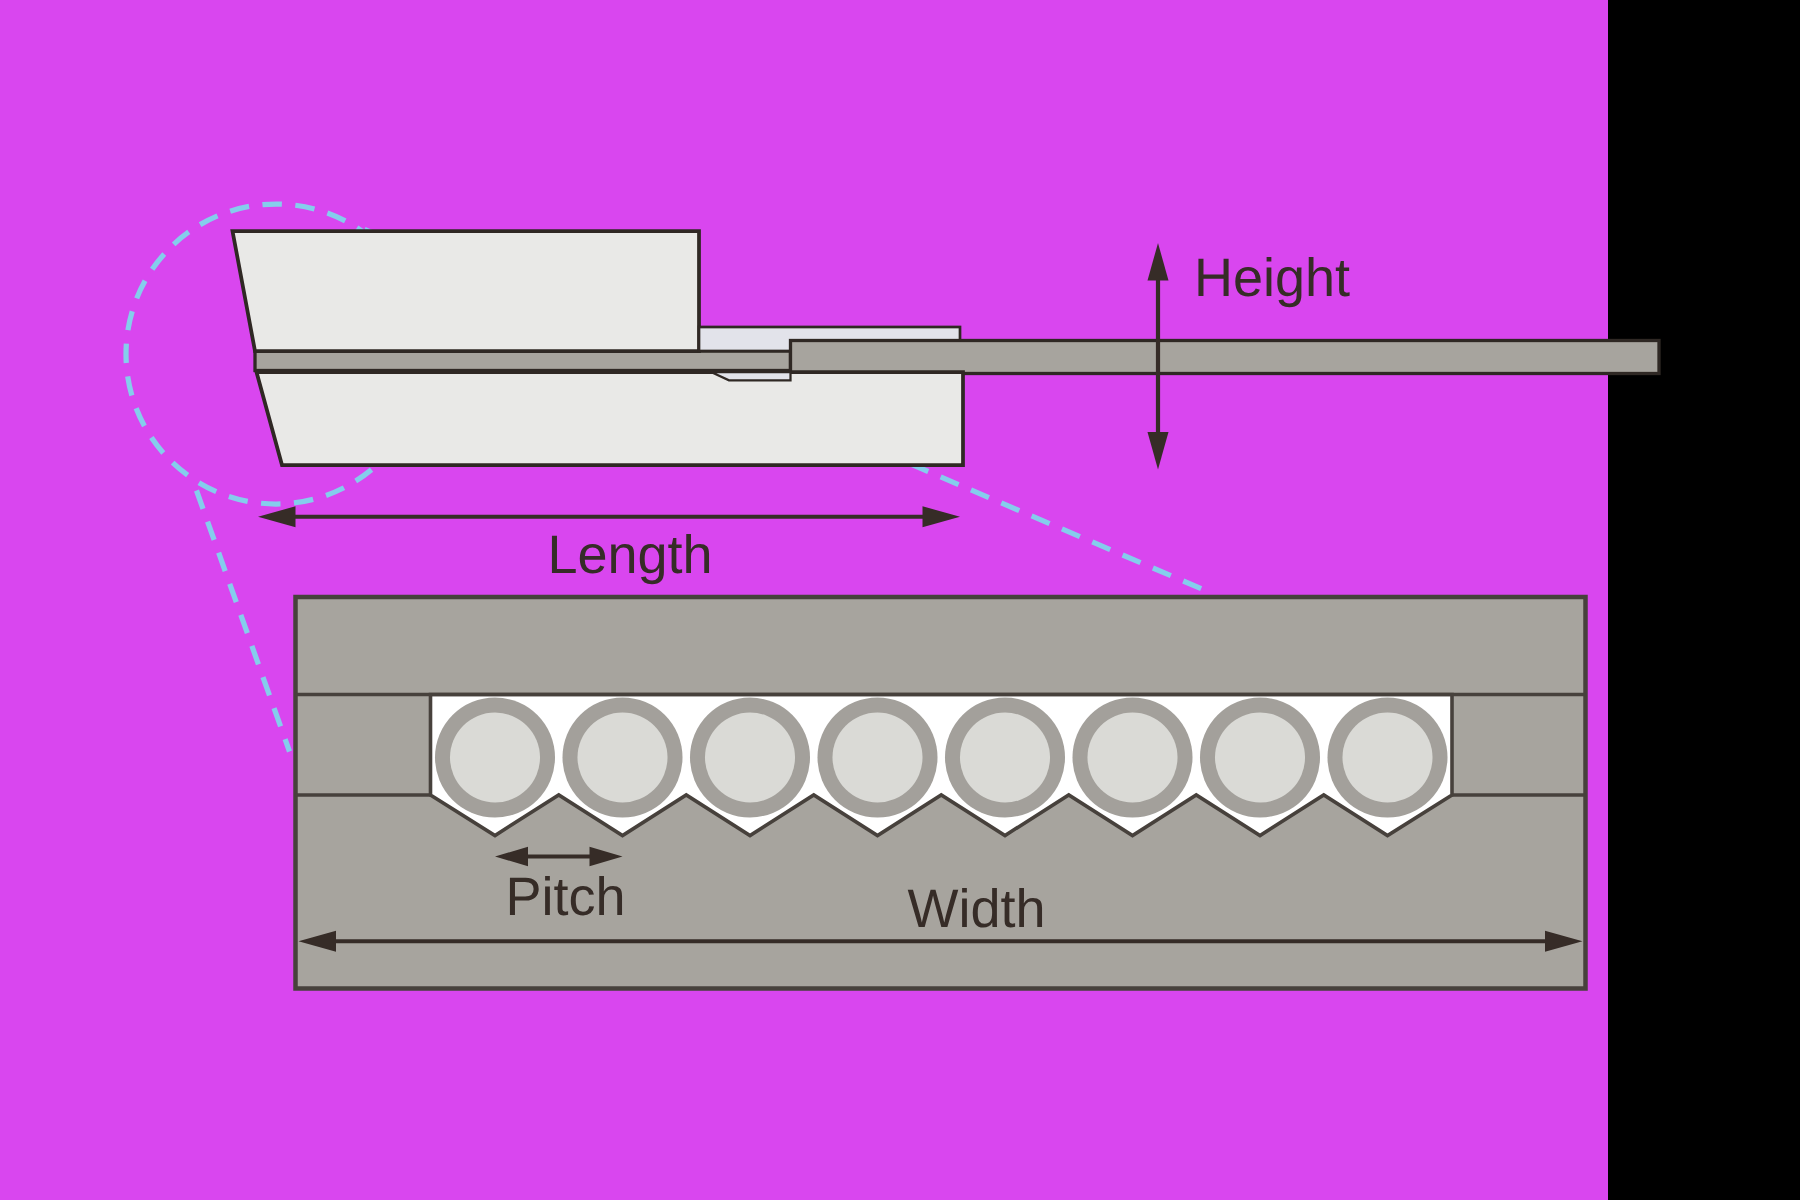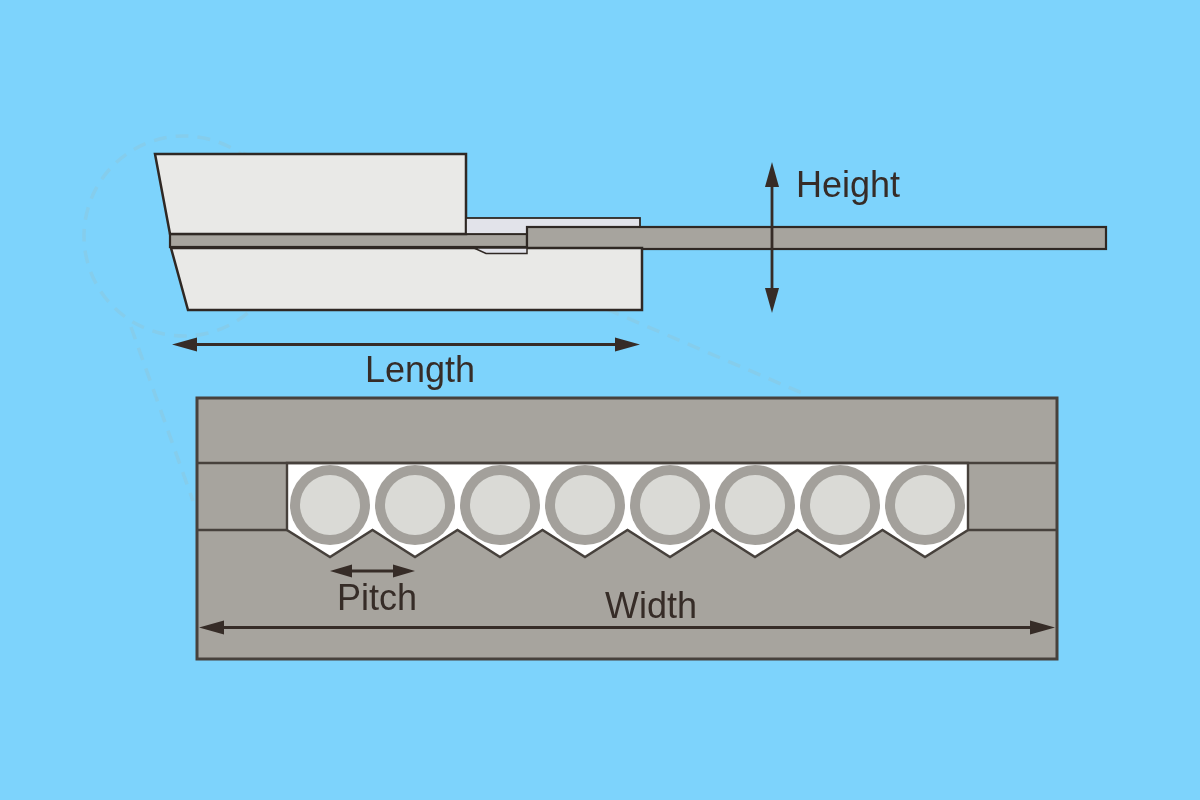--- a/index.html
+++ b/index.html
@@ -1,16 +1,16 @@
 <!DOCTYPE html>
 <html style="--background: #000000; --ink: #362c27; --outline: #2f2824; --outline2: #47413c; --light: #e9e9e7; --gray: #a7a49e; --strip: #e2e3ea; --ring: #a3a09b; --core: #dadad6; --cavity: #ffffff; --callout: #85cdec;"><head>
 <meta charset="utf-8">
 <style>
   html,body{margin:0;padding:0;background:#000;width:1200px;height:800px;overflow:hidden}
-  .stage{position:relative;width:1200px;height:800px;background:#7dd3fc}
+  .stage{position:relative;width:1072px;height:800px;background:#d946ef}
   svg{display:block}
   .blue-dash{fill:none;stroke:var(--callout,#85cdec);stroke-width:3.5;stroke-dasharray:13 9;stroke-linecap:butt}
   .part-light{fill:var(--light,#e9e9e7);stroke:var(--outline,#2f2824);stroke-width:2.5;stroke-linejoin:miter}
   .bar-gray{fill:var(--gray,#a7a49e);stroke:var(--outline,#2f2824);stroke-width:2.2}
   .strip{fill:var(--strip,#e2e3ea);stroke:var(--outline,#2f2824);stroke-width:1.8}
   .strip-sm{fill:var(--strip,#e2e3ea);stroke:var(--outline,#2f2824);stroke-width:1.5}
   .body-rect{fill:var(--gray,#a7a49e);stroke:var(--outline2,#47413c);stroke-width:3}
   .cavity-path{fill:var(--cavity,#fff);stroke:var(--outline2,#47413c);stroke-width:2.4;stroke-linejoin:miter}
   .ring{fill:var(--ring,#a3a09b)}
   .core{fill:var(--core,#dadad6)}

